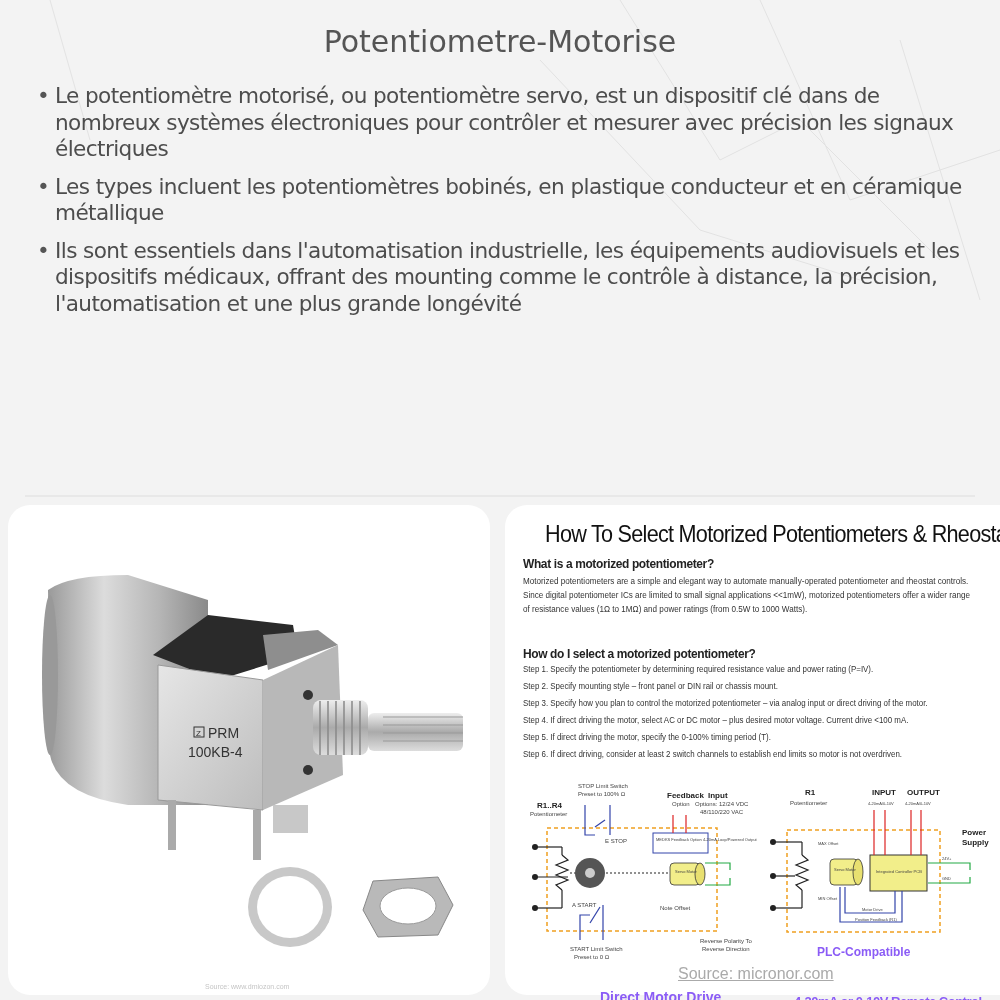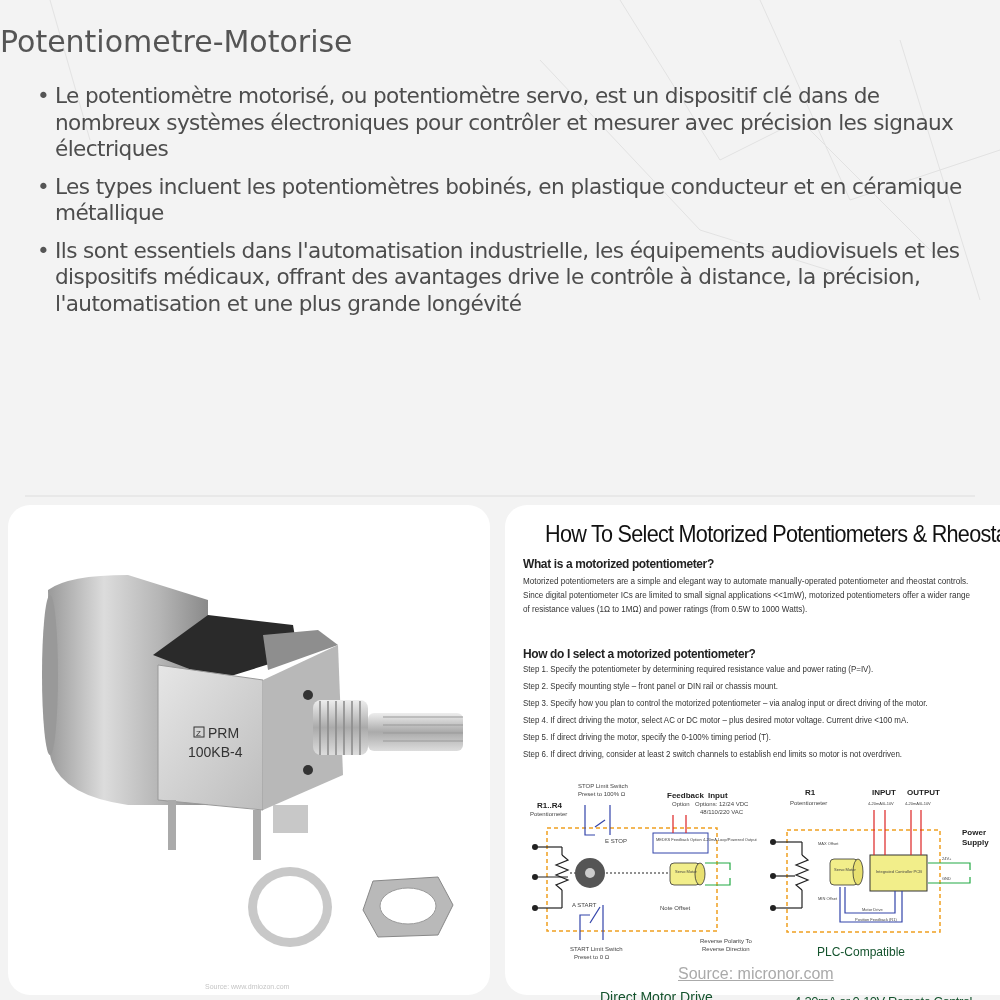--- a/index.html
+++ b/index.html
@@ -5,21 +5,21 @@
   html, body { margin:0; padding:0; }
   body {
     width:1000px; height:1000px; overflow:hidden;
     background:#f3f3f3;
     font-family:"DejaVu Sans", sans-serif;
     color:#4a4a4a;
     position:relative;
   }
   .bg-lines { position:absolute; inset:0; pointer-events:none; }
   .title {
-    position:absolute; top:24px; left:0; width:1000px; text-align:left;
+    position:absolute; top:24px; left:0; width:1000px; text-align:center;
     font-size:30px; color:#555; font-weight:normal; letter-spacing:0px;
   }
   ul.bullets {
     position:absolute; top:82px; left:32px; width:950px;
     margin:1px; padding:0; list-style:none;
   }
   ul.bullets li {
     position:relative; padding-left:22px;
     font-size:21.6px; line-height:26.5px; color:#4d4d4d;
     margin-bottom:11px;
@@ -39,21 +39,21 @@
   .source-small {
     position:absolute; left:205px; top:983px; font-size:7px; color:#c5c5c5;
     font-family:"Liberation Sans", sans-serif;
   }
   
   .ig { font-family:"Liberation Sans", sans-serif; color:#222; }
   .ig-title { position:absolute; left:545px; top:520px; font-size:24px; color:#111; letter-spacing:-0.8px; transform:scaleX(0.9); transform-origin:left; white-space:nowrap; }
   .ig-h { position:absolute; left:523px; font-size:13px; font-weight:bold; color:#222; letter-spacing:-0.4px; transform:scaleX(0.92); transform-origin:left; white-space:nowrap; }
   .ig-p { position:absolute; left:523px; width:500px; font-size:9px; line-height:14px; color:#333; transform:scaleX(0.9); transform-origin:left; }
   .ig-step { position:absolute; left:523px; font-size:9px; color:#333; white-space:nowrap; transform:scaleX(0.88); transform-origin:left; }
-  .cap { position:absolute; font-family:"Liberation Sans", sans-serif; font-weight:normal; color:#14532d; white-space:nowrap; }
+  .cap { position:absolute; font-family:"Liberation Sans", sans-serif; font-weight:bold; color:#8b5cf6; white-space:nowrap; }
   .src-big { position:absolute; left:678px; top:965px; font-size:16px; color:#aaa; font-family:"Liberation Sans", sans-serif;text-decoration:underline; }
   .sm { font-family:"Liberation Sans", sans-serif; font-size:6px; fill:#444; }
   .smb { font-family:"Liberation Sans", sans-serif; font-size:8px; font-weight:bold; fill:#222; }
 </style>
 </head>
 <body>
 
 <svg class="bg-lines" width="1000" height="500" viewBox="0 0 1000 500">
   <g stroke="#e2e2e2" stroke-width="1" fill="none">
     <path d="M620 0 L720 160 L800 120 L940 260"></path>
@@ -62,21 +62,21 @@
     <path d="M540 60 L700 230 L860 280"></path>
     <path d="M50 0 L90 140"></path>
   </g>
 </svg>
 
 <div class="title">Potentiometre-Motorise</div>
 
 <ul class="bullets">
   <li>Le potentiomètre motorisé, ou potentiomètre servo, est un dispositif clé dans de nombreux systèmes électroniques pour contrôler et mesurer avec précision les signaux électriques</li>
   <li>Les types incluent les potentiomètres bobinés, en plastique conducteur et en céramique métallique</li>
-  <li>Ils sont essentiels dans l'automatisation industrielle, les équipements audiovisuels et les dispositifs médicaux, offrant des avantages drive le contrôle à distance, la précision, l'automatisation et une plus grande longévité</li>
+  <li>Ils sont essentiels dans l'automatisation industrielle, les équipements audiovisuels et les dispositifs médicaux, offrant des mounting comme le contrôle à distance, la précision, l'automatisation et une plus grande longévité</li>
 </ul>
 
 <div class="divider"></div>
 
 <div class="panel panel-left"></div>
 <svg style="position:absolute;left:8px;top:505px" width="482" height="490" viewBox="0 0 482 490">
   <defs>
     <linearGradient id="can" x1="0" y1="0" x2="1" y2="0">
       <stop offset="0" stop-color="#9a9a9a"></stop>
         <stop offset="0.35" stop-color="#dcdcdc"></stop>

